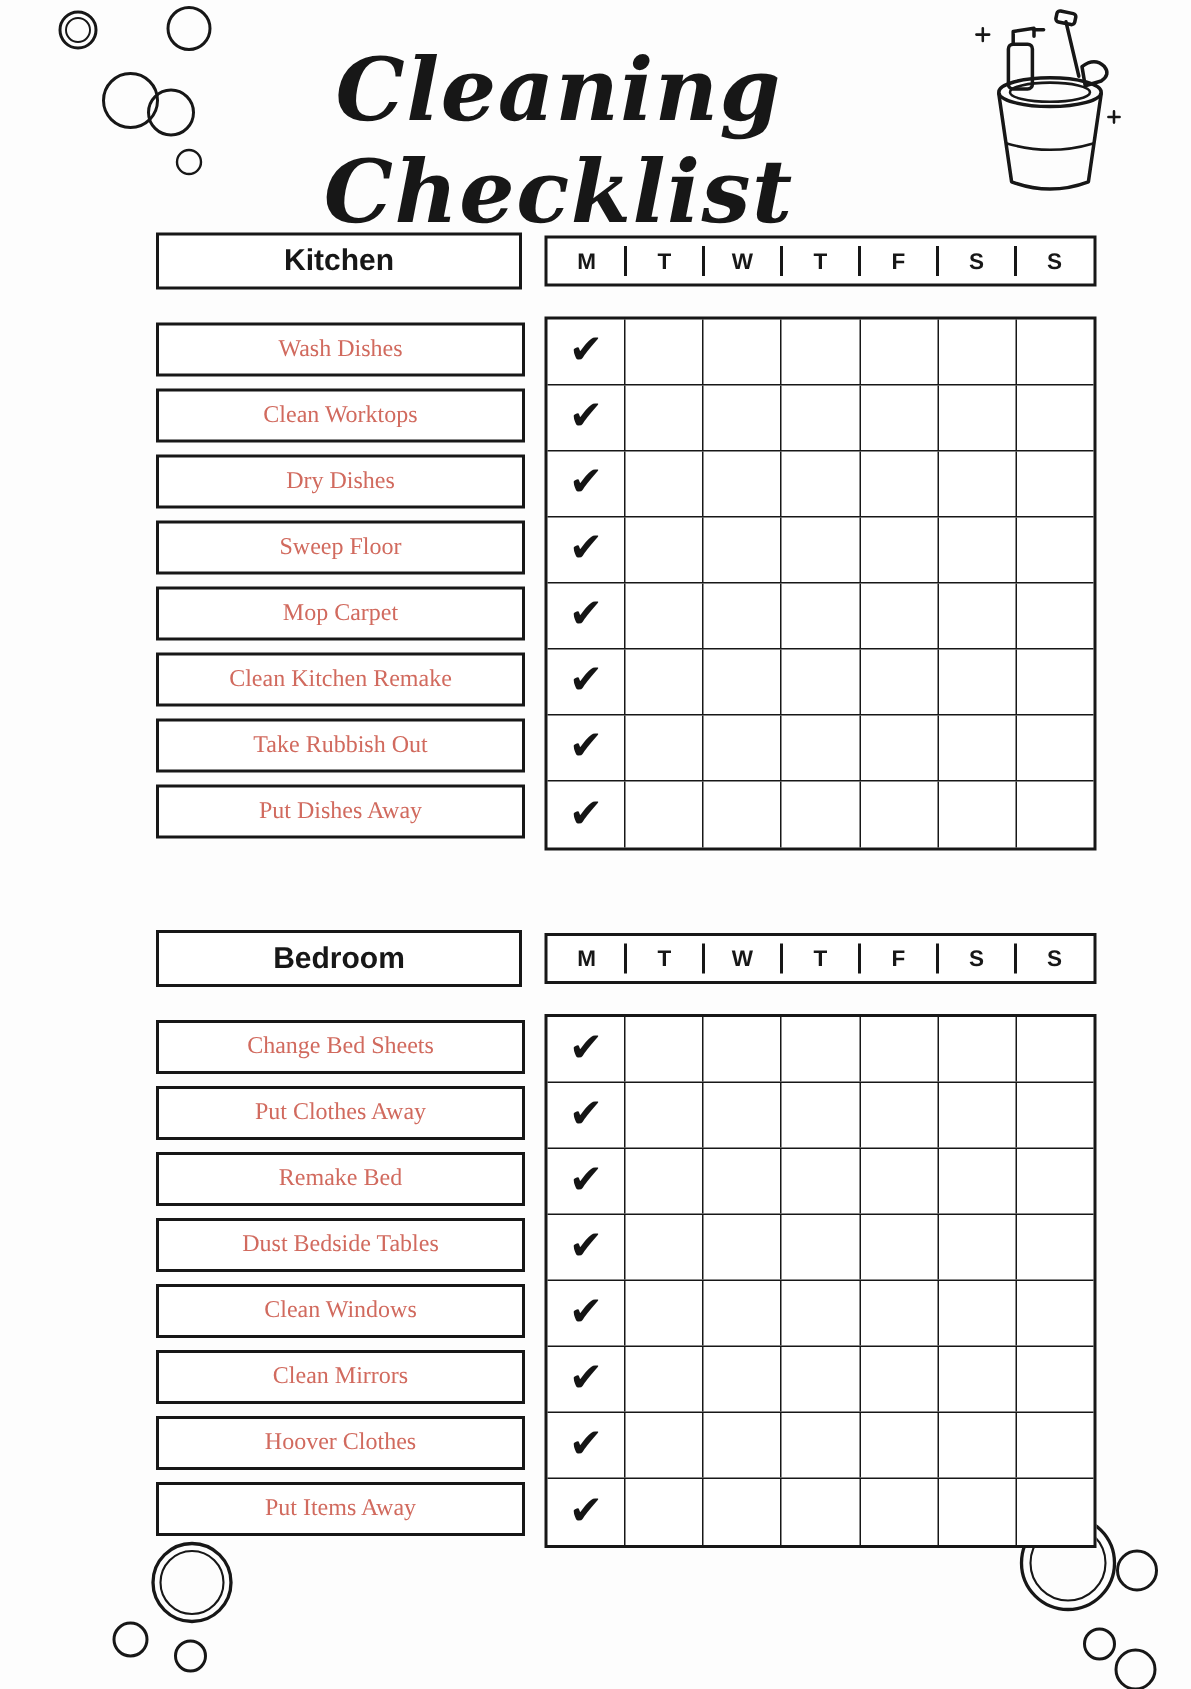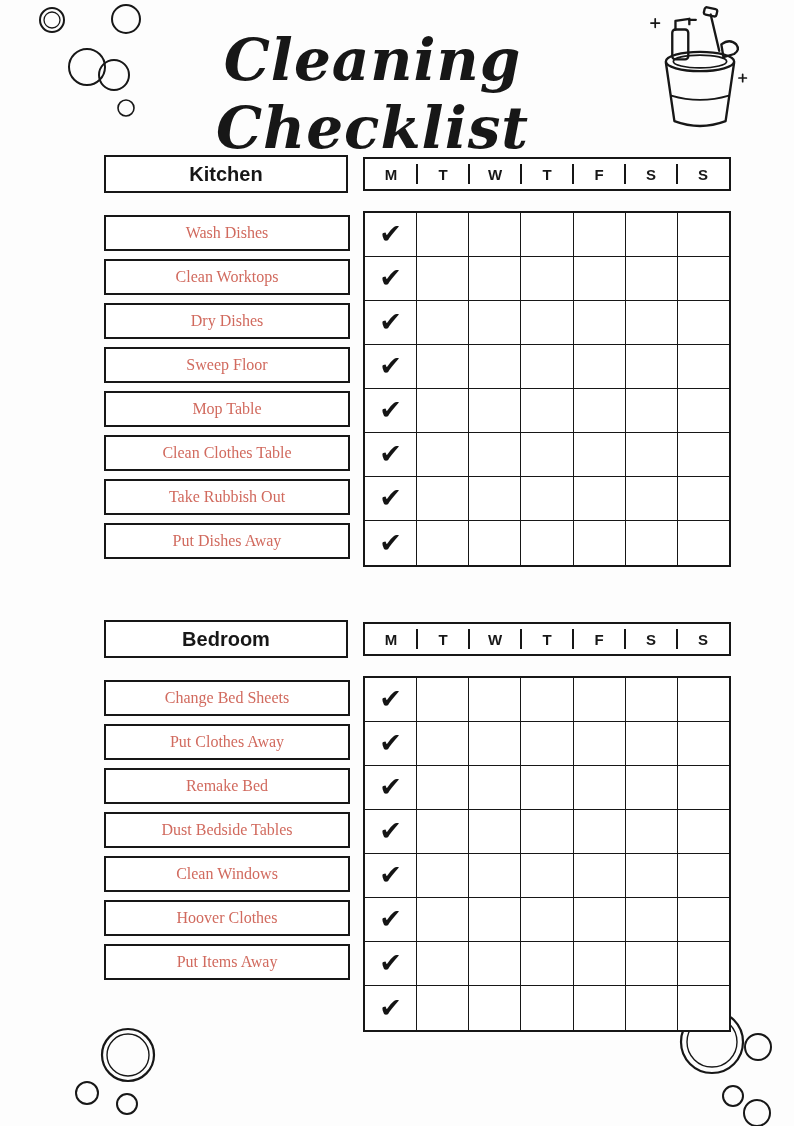--- a/index.html
+++ b/index.html
@@ -157,22 +157,22 @@
           <div class="day-cell">S</div>
           <div class="day-cell">S</div>
         </div>
     </div>
     <div class="rows">
       <div class="task-col">
           <div class="task-box">Wash Dishes</div>
           <div class="task-box">Clean Worktops</div>
           <div class="task-box">Dry Dishes</div>
           <div class="task-box">Sweep Floor</div>
-          <div class="task-box">Mop Table</div>
-          <div class="task-box">Clean Clothes Table</div>
+          <div class="task-box">Mop Carpet</div>
+          <div class="task-box">Clean Kitchen Remake</div>
           <div class="task-box">Take Rubbish Out</div>
           <div class="task-box">Put Dishes Away</div>
         </div>
       <div class="grid">
           <div class="grid-row">
             <div class="grid-cell">
               <span class="check">✔</span>
             </div>
             <div class="grid-cell"></div>
             <div class="grid-cell"></div>
@@ -277,20 +277,21 @@
           <div class="day-cell">S</div>
         </div>
     </div>
     <div class="rows">
       <div class="task-col">
           <div class="task-box">Change Bed Sheets</div>
           <div class="task-box">Put Clothes Away</div>
           <div class="task-box">Remake Bed</div>
           <div class="task-box">Dust Bedside Tables</div>
           <div class="task-box">Clean Windows</div>
+          <div class="task-box">Clean Mirrors</div>
           <div class="task-box">Hoover Clothes</div>
           <div class="task-box">Put Items Away</div>
         </div>
       <div class="grid">
           <div class="grid-row">
             <div class="grid-cell">
               <span class="check">✔</span>
             </div>
             <div class="grid-cell"></div>
             <div class="grid-cell"></div>

